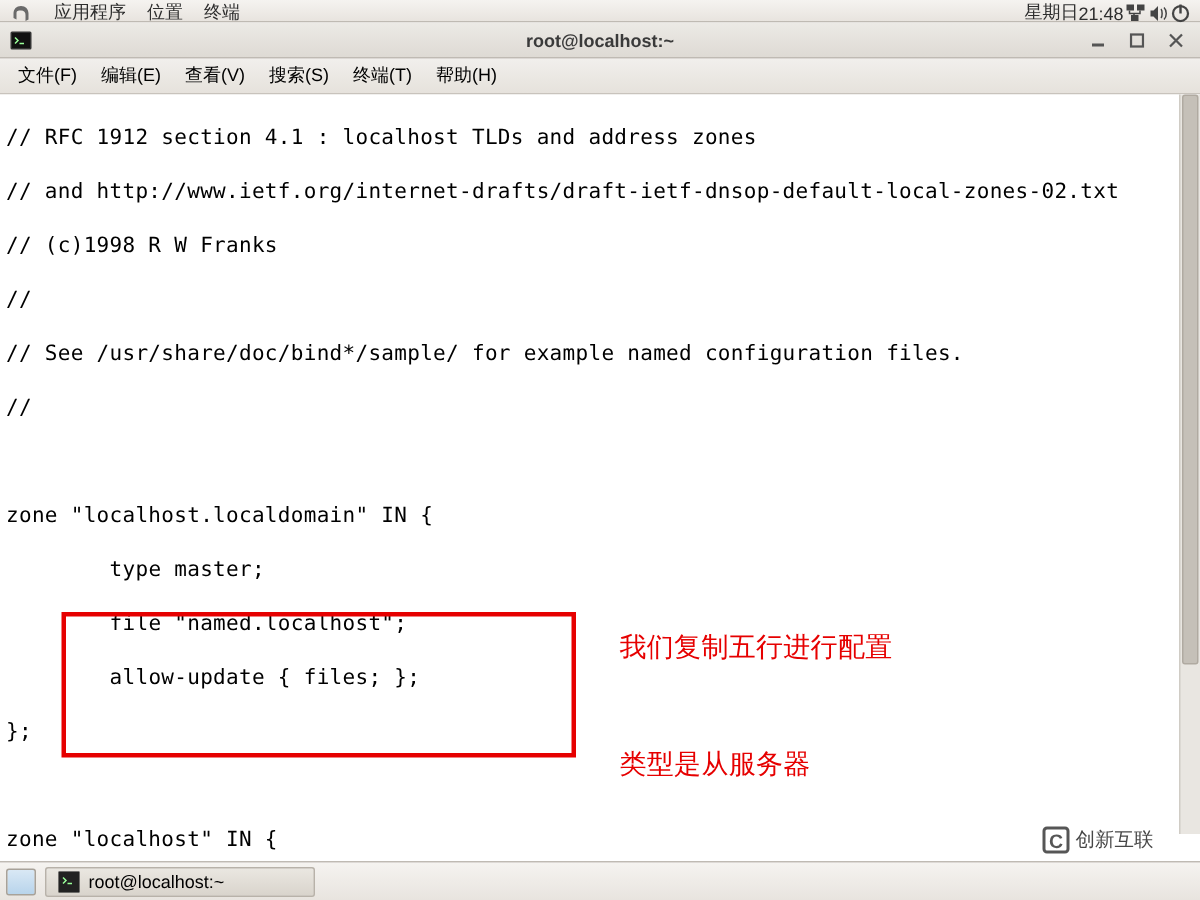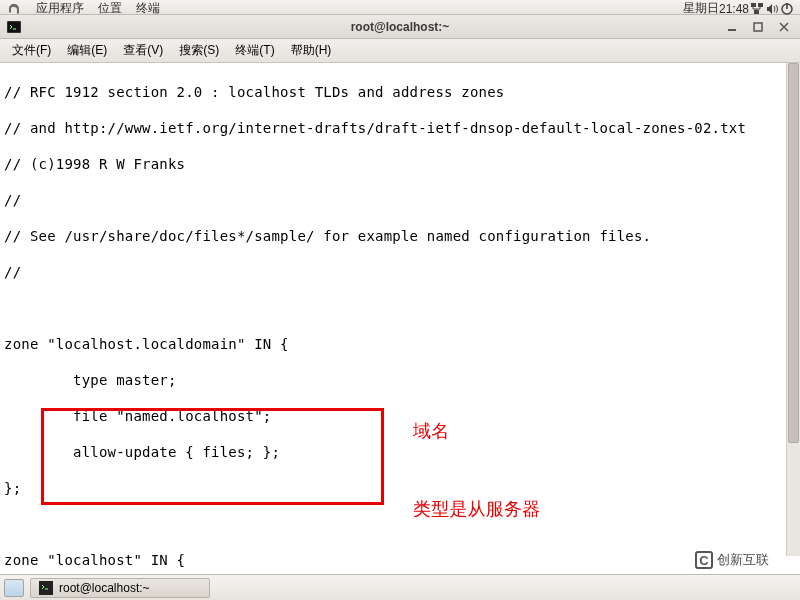--- a/index.html
+++ b/index.html
@@ -119,29 +119,29 @@
 <div class="menubar">
   <span class="menu-item">文件(F)</span>
   <span class="menu-item">编辑(E)</span>
   <span class="menu-item">查看(V)</span>
   <span class="menu-item">搜索(S)</span>
   <span class="menu-item">终端(T)</span>
   <span class="menu-item">帮助(H)</span>
 </div>
 
 <div class="terminal">
-<span>// RFC 1912 section 2.0 : localhost TLDs and address zones</span>
+<span>// RFC 1912 section 4.1 : localhost TLDs and address zones</span>
 
 <span>// and http://www.ietf.org/internet-drafts/draft-ietf-dnsop-default-local-zones-02.txt</span>
 
 <span>// (c)1998 R W Franks</span>
 
 <span>//</span>
 
-<span>// See /usr/share/doc/files*/sample/ for example named configuration files.</span>
+<span>// See /usr/share/doc/bind*/sample/ for example named configuration files.</span>
 
 <span>//</span>
 
 <span></span>
 
 <span>zone "localhost.localdomain" IN {</span>
 
 <span>        type master;</span>
 
 <span>        file "named.localhost";</span>
@@ -179,21 +179,21 @@
 
   <div class="terminal-scroll">
     <div class="thumb"></div>
   </div>
 
   
   <div class="red-box" style="left:41px; top:345px; width:343px; height:97px;"></div>
 
   
   <div class="annot" style="left:413px; top:303px;">
-    <div>域名</div>
+    <div>我们复制五行进行配置</div>
     <div>类型是从服务器</div>
     
     
     
   </div>
 </div>
 
 <div class="watermark">
   <span class="logo">C</span>
   <span>创新互联</span>

